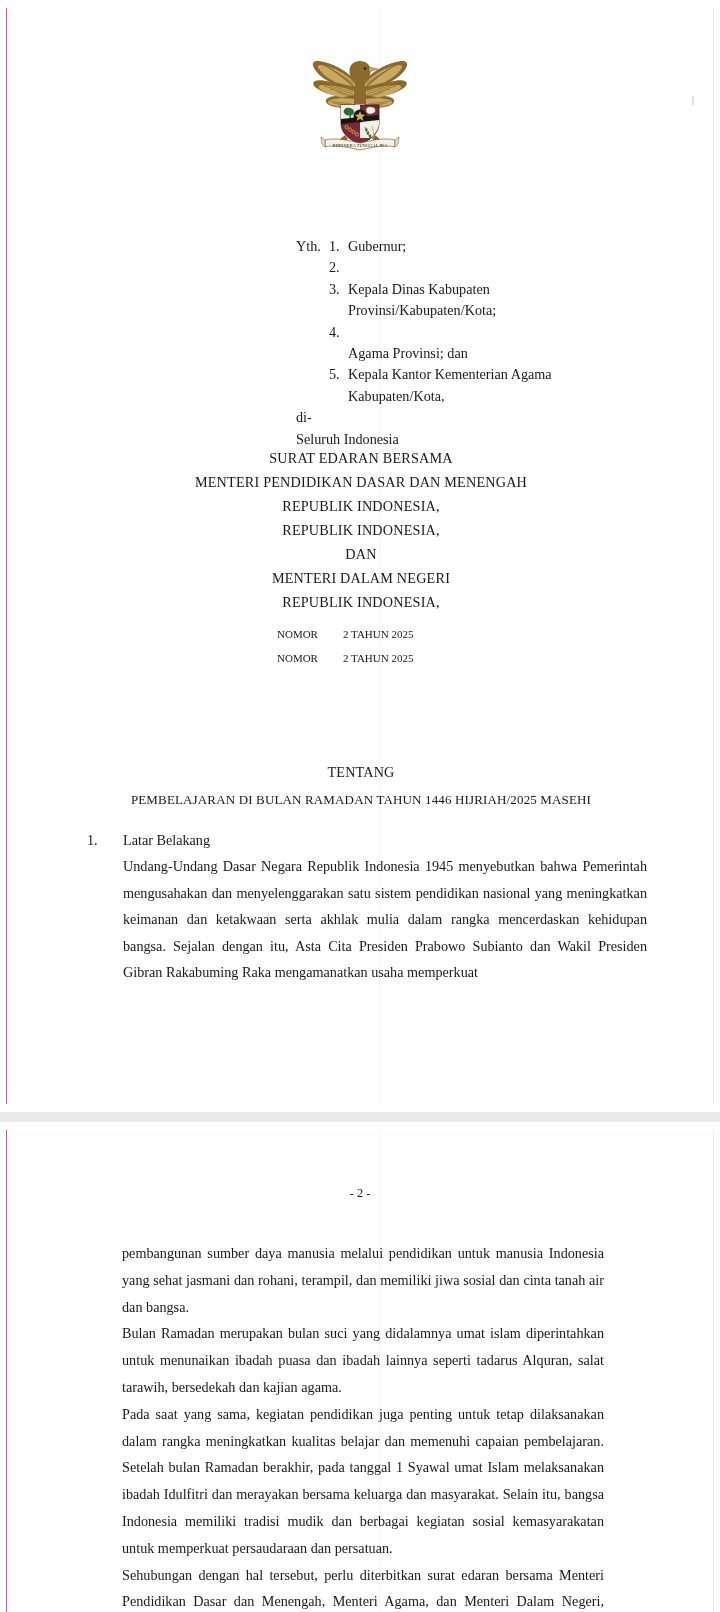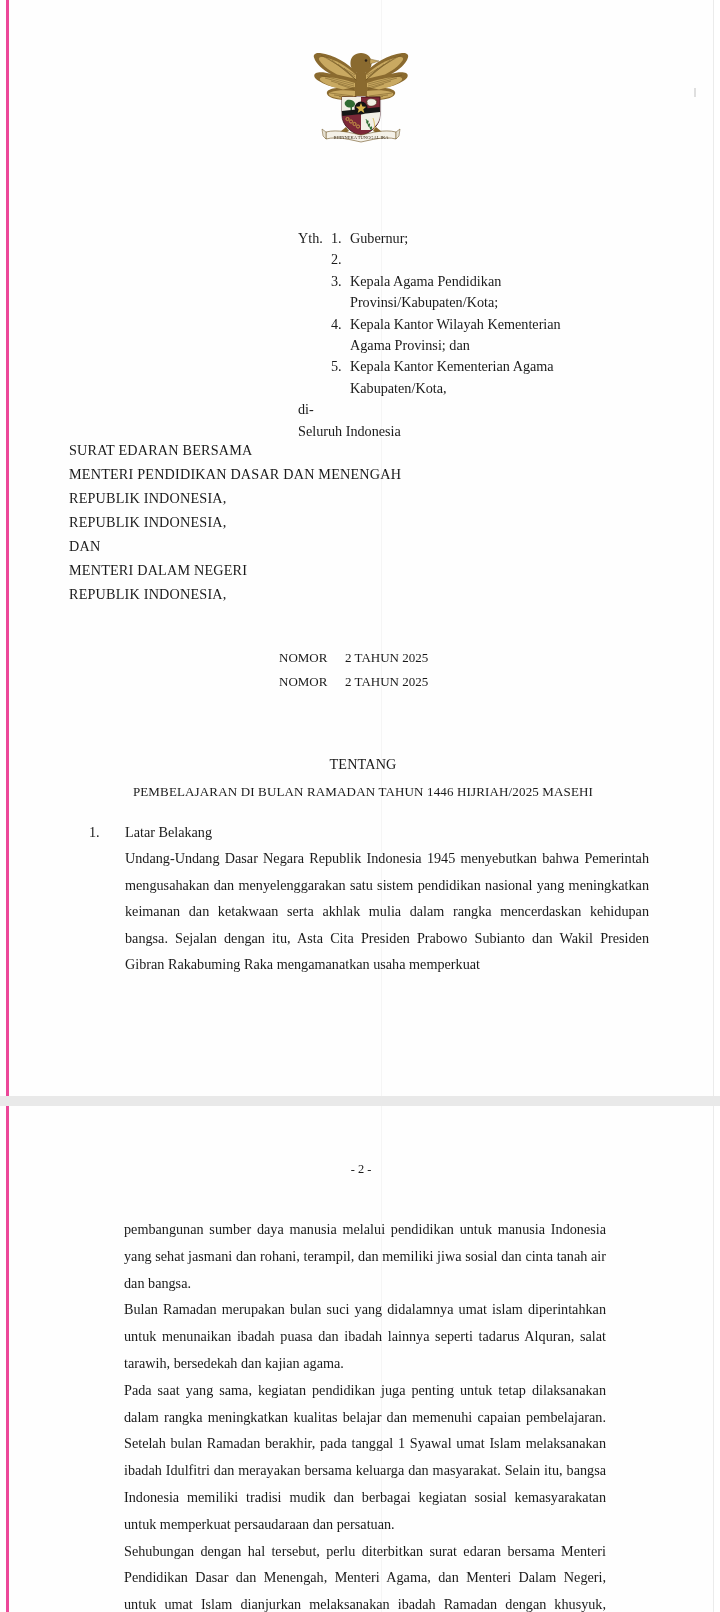--- a/index.html
+++ b/index.html
@@ -19,24 +19,24 @@
     width: 720px;
     min-height: 1612px;
     background: #ffffff;
     overflow: hidden;
   }
 
   
   .page {
     position: relative;
     width: 708px;
-    margin: 0 auto;
+    margin: 8px auto;
     background: #fefefe;
     box-sizing: border-box;
-    border-left: 3px solid #ec4899;
+    border-left: 1px solid #ec4899;
     border-right: 1px solid #ebebeb;
   }
   .page-1 { height: 1096px; padding: 0; }
   .page-2 { height: 512px; padding: 0; }
 
   .page-gap {
     height: 10px;
     background: #e9e9e9;
     width: 720px;
     margin: 0;
@@ -82,34 +82,34 @@
   .addr-txt { flex: 1 1 auto; }
   .addr-cont { padding-left: 52px; }
   .addr-tail { margin-top: 0px; padding-left: 0px; }
 
   
   .titleblock {
     position: absolute;
     left: 60px;
     top: 438px;
     width: 588px;
-    text-align: left;
+    text-align: center;
     font-size: 14.2px;
     line-height: 24px;
     letter-spacing: 0.2px;
   }
   .titleblock div { white-space: nowrap; }
 
   .nomorblock {
     position: absolute;
     left: 60px;
-    top: 646px;
+    top: 614px;
     width: 588px;
     text-align: center;
-    font-size: 13px;
+    font-size: 11px;
     line-height: 24.2px;
   }
   .nomor-line { display: inline-block; text-align: left; width: 168px; }
   .nomor-lbl { display: inline-block; width: 66px; }
 
   .tentang {
     position: absolute;
     left: 40px;
     top: 750px;
     width: 628px;
@@ -282,27 +282,26 @@
         <span class="addr-num">1.</span>
         <span class="addr-txt">Gubernur;</span>
       </div>
       <div class="addr-row">
         <span class="addr-yth"></span>
         <span class="addr-num">2.</span>
       </div>
       <div class="addr-row">
         <span class="addr-yth"></span>
         <span class="addr-num">3.</span>
-        <span class="addr-txt">Kepala Agama Pendidikan</span>
+        <span class="addr-txt">Kepala Dinas Kabupaten</span>
       </div>
       <div class="addr-cont">Provinsi/Kabupaten/Kota;</div>
       <div class="addr-row">
         <span class="addr-yth"></span>
         <span class="addr-num">4.</span>
-        <span class="addr-txt">Kepala Kantor Wilayah Kementerian</span>
       </div>
       <div class="addr-cont">Agama Provinsi; dan</div>
       <div class="addr-row">
         <span class="addr-yth"></span>
         <span class="addr-num">5.</span>
         <span class="addr-txt">Kepala Kantor Kementerian Agama</span>
       </div>
       <div class="addr-cont">Kabupaten/Kota,</div>
       <div class="addr-tail">di-</div>
       <div class="addr-tail">Seluruh Indonesia</div>

